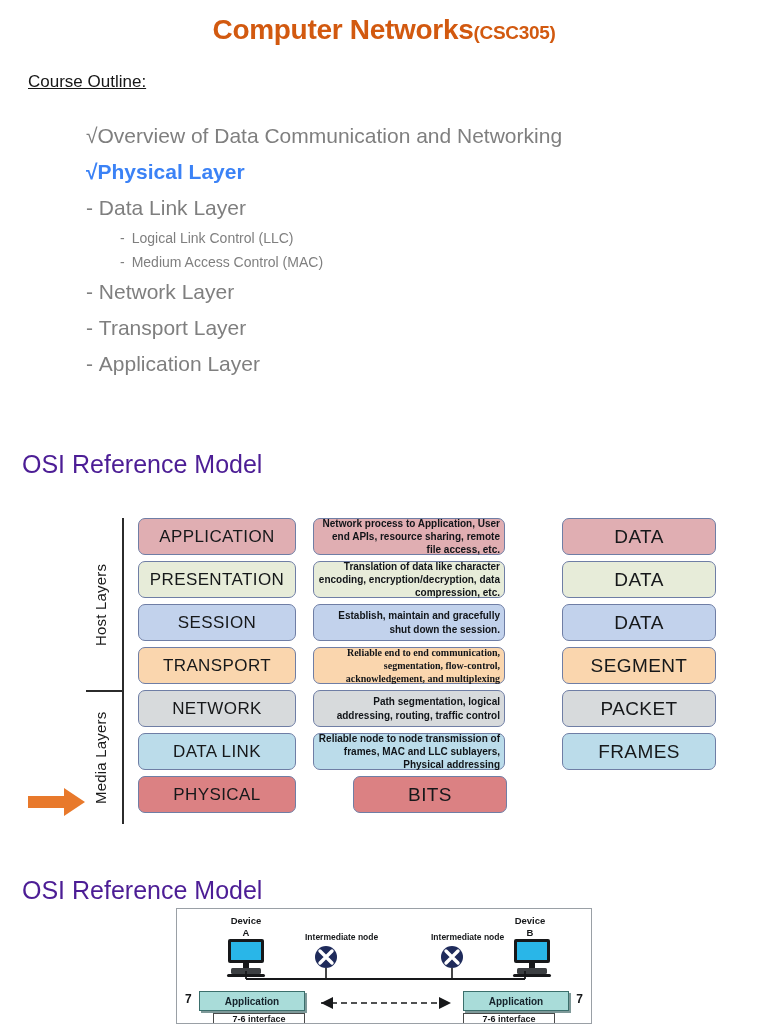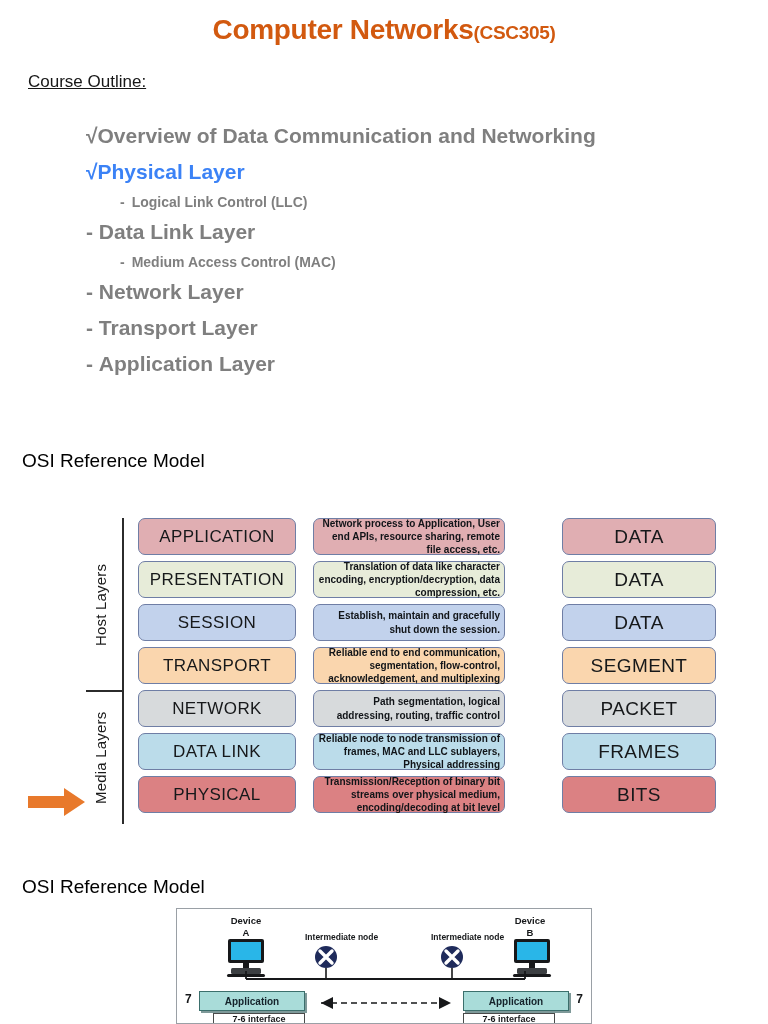--- a/index.html
+++ b/index.html
@@ -41,21 +41,20 @@
   }
   .outline-list {
     position: absolute;
     left: 86px;
     top: 118px;
     width: 640px;
   }
   .outline-item {
     color: #7f7f7f;
     white-space: nowrap;
-    font-weight: bold;
   }
   .outline-item.lvl1 {
     font-size: 21px;
     line-height: 36px;
   }
   .outline-item.lvl1.check {
     font-size: 21px;
   }
   .outline-item.green {
     color: #3b82f6;
@@ -71,22 +70,22 @@
     display: inline-block;
   }
   .lvl2 .bullet-mark {
     padding-right: 7px;
   }
 
   
   .section-heading {
     position: absolute;
     left: 22px;
-    color: #000000;
-    font-size: 19px;
+    color: #4c1d95;
+    font-size: 25px;
     white-space: nowrap;
   }
   #osi-heading-1 { top: 450px; }
   #osi-heading-2 { top: 876px; }
 
   
   .osi-diagram {
     position: absolute;
     left: 86px;
     top: 518px;
@@ -260,25 +259,25 @@
 
 <div class="course-outline-label">Course Outline:</div>
 
 <div class="outline-list">
   <div class="outline-item lvl1 check">
     <span class="bullet-mark">√</span><span>Overview of Data Communication and Networking</span>
   </div>
   <div class="outline-item lvl1 check green">
     <span class="bullet-mark">√</span><span>Physical Layer</span>
   </div>
+  <div class="outline-item lvl1">
+    <span class="bullet-mark">-</span>&nbsp;<span>Data Link Layer</span>
+  </div>
   <div class="outline-item lvl2">
     <span class="bullet-mark">-</span><span>Logical Link Control (LLC)</span>
-  </div>
-  <div class="outline-item lvl1">
-    <span class="bullet-mark">-</span>&nbsp;<span>Data Link Layer</span>
   </div>
   <div class="outline-item lvl2">
     <span class="bullet-mark">-</span><span>Medium Access Control (MAC)</span>
   </div>
   <div class="outline-item lvl1">
     <span class="bullet-mark">-</span>&nbsp;<span>Network Layer</span>
   </div>
   <div class="outline-item lvl1">
     <span class="bullet-mark">-</span>&nbsp;<span>Transport Layer</span>
   </div>
@@ -308,36 +307,35 @@
       <div class="cell desc" style="background: rgb(231, 236, 217);">Translation of data like character encoding, encryption/decryption, data compression, etc.</div>
       <div class="cell unit" style="background: rgb(231, 236, 217);">DATA</div>
     </div>
     <div class="osi-row">
       <div class="cell name" style="background: rgb(194, 210, 236);">SESSION</div>
       <div class="cell desc" style="background: rgb(194, 210, 236);">Establish, maintain and gracefully shut down the session.</div>
       <div class="cell unit" style="background: rgb(194, 210, 236);">DATA</div>
     </div>
     <div class="osi-row">
       <div class="cell name" style="background: rgb(250, 214, 174);">TRANSPORT</div>
-      <div class="cell desc" style="background: rgb(250, 214, 174);">Reliable end to end communication, segmentation, flow-control, acknowledgement, and multiplexing</div>
+      <div class="cell desc" style="background: rgb(250, 214, 174); font-family: Liberation Serif, serif;">Reliable end to end communication, segmentation, flow-control, acknowledgement, and multiplexing</div>
       <div class="cell unit" style="background: rgb(250, 214, 174);">SEGMENT</div>
     </div>
     <div class="osi-row">
       <div class="cell name" style="background: rgb(215, 218, 220);">NETWORK</div>
       <div class="cell desc" style="background: rgb(215, 218, 220);">Path segmentation, logical addressing, routing, traffic control</div>
       <div class="cell unit" style="background: rgb(215, 218, 220);">PACKET</div>
     </div>
     <div class="osi-row">
       <div class="cell name" style="background: rgb(187, 220, 234);">DATA LINK</div>
       <div class="cell desc" style="background: rgb(187, 220, 234);">Reliable node to node transmission of frames, MAC and LLC sublayers, Physical addressing</div>
       <div class="cell unit" style="background: rgb(187, 220, 234);">FRAMES</div>
     </div>
     <div class="osi-row">
       <div class="cell name" style="background: rgb(219, 129, 131);">PHYSICAL</div>
-      <div class="cell desc" style="background: rgb(219, 129, 131);">Transmission/Reception of binary bit streams over physical medium, encoding/decoding at bit level</div>
       <div class="cell unit" style="background: rgb(219, 129, 131);">BITS</div>
     </div>
   </div>
 </div>
 
 <div class="arrow-indicator">
   <svg width="58" height="28" viewBox="0 0 58 28" id="arrow-svg">
     <polygon points="0,8 36,8 36,0 57,14 36,28 36,20 0,20" fill="#e8792b"></polygon>
   </svg>
 </div>

